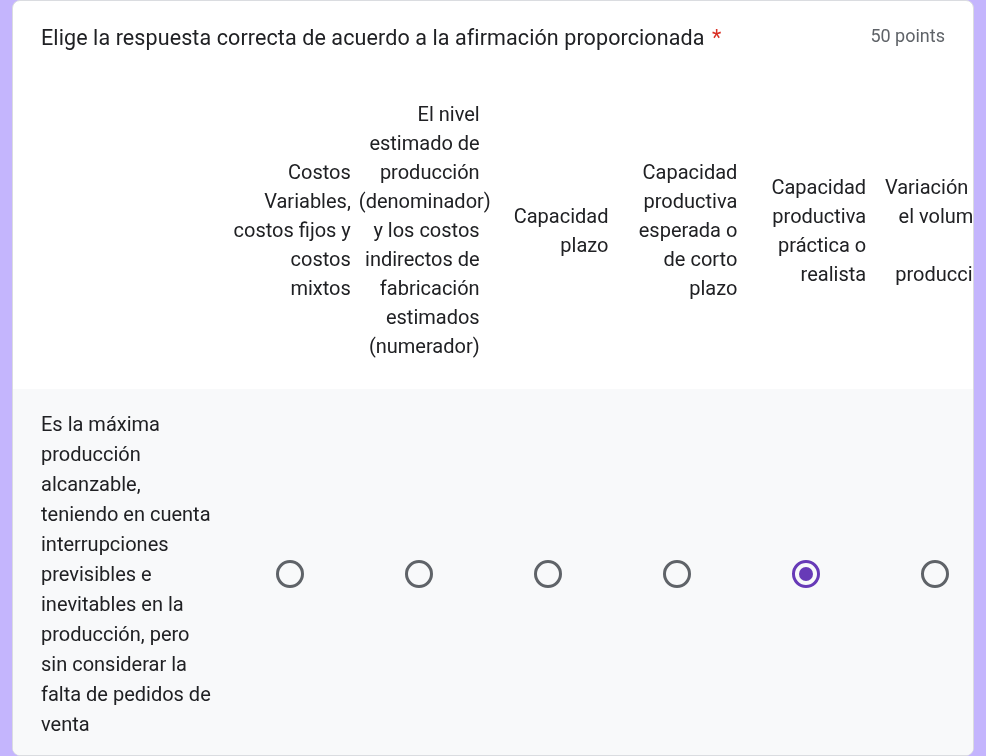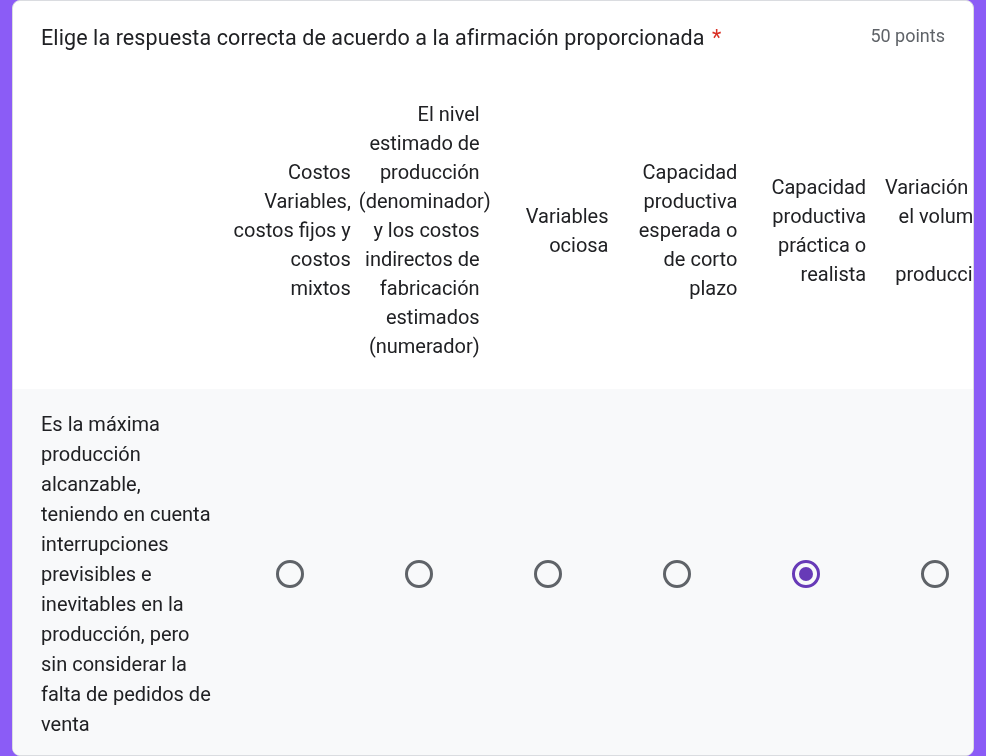--- a/index.html
+++ b/index.html
@@ -5,21 +5,21 @@
   * { box-sizing: border-box; margin: 0; padding: 0; }
   html, body { width: 986px; height: 756px; overflow: hidden; }
   body {
     font-family: Roboto, "Helvetica Neue", Arial, sans-serif;
     background: #fff;
     color: #202124;
   }
   .outer {
     width: 986px;
     height: 756px;
-    background: #8b5cf6;
+    background: #c4b5fd;
     padding: 0 12px;
   }
   .card {
     width: 100%;
     height: 100%;
     background: #fff;
     border: 1px solid #dadce0;
     border-radius: 8px;
     overflow: hidden;
     position: relative;
@@ -140,21 +140,21 @@
               <col class="optcol">
             <col class="optcol">
               <col class="optcol">
               <col class="optcol">
           </colgroup>
           <thead>
             <tr>
               <th class="rowhead-empty"></th>
               <th class="colhead">Costos Variables, costos fijos y costos mixtos</th>
               <th class="colhead">El nivel estimado de producción (denominador) y los costos indirectos de fabricación estimados (numerador)</th>
-              <th class="colhead">Variables ociosa</th>
+              <th class="colhead">Capacidad plazo</th>
               <th class="colhead">Capacidad productiva esperada o de corto plazo</th>
               <th class="colhead">Capacidad productiva práctica o realista</th>
               <th class="colhead">Variación en el volumen de producción</th>
             </tr>
           </thead>
           <tbody id="grid-body">
           <tr class="datarow">
                 <td class="rowlabel">Es la máxima producción alcanzable, teniendo en cuenta interrupciones previsibles e inevitables en la producción, pero sin considerar la falta de pedidos de venta</td>
                 <td class="optcell"><span class="radio" role="radio" aria-checked="false"></span></td>
                 <td class="optcell"><span class="radio" role="radio" aria-checked="false"></span></td>

